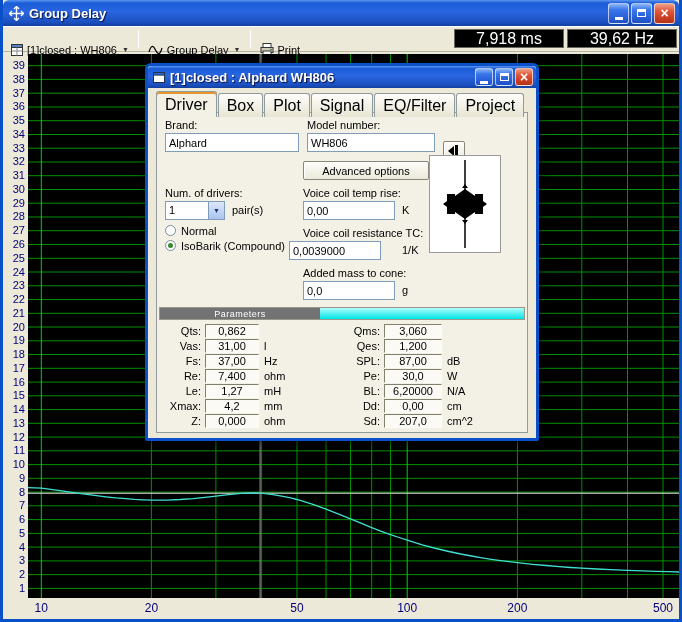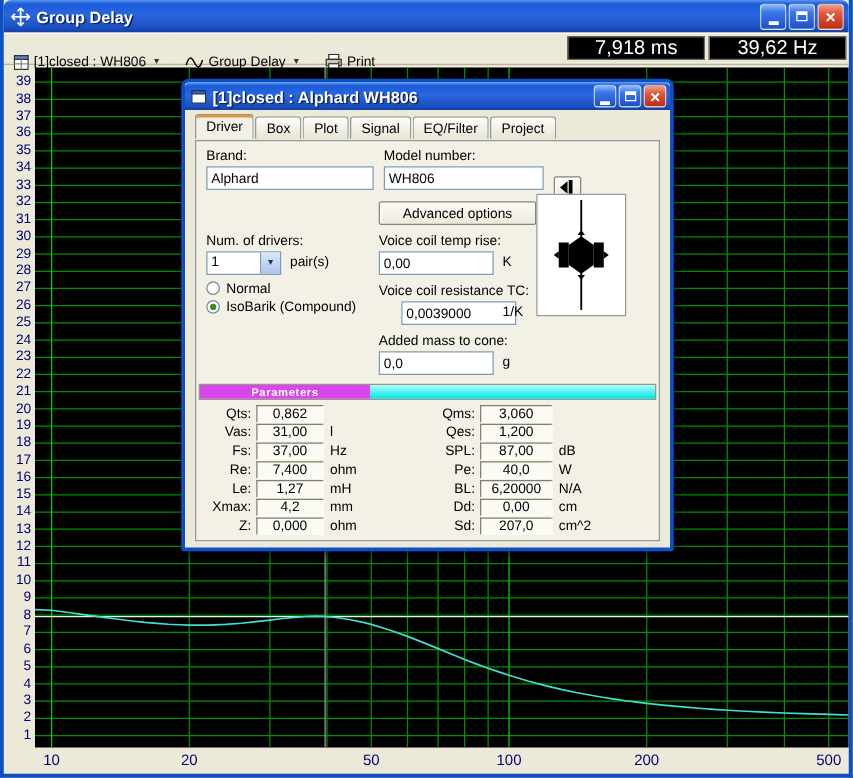--- a/index.html
+++ b/index.html
@@ -56,21 +56,21 @@
   .dlg-titlebar {
     height:22px; display:flex; align-items:center; padding:0 3px 0 5px;
     background:linear-gradient(180deg,#5a96f0 0%,#1b5cd8 12%,#2a66e0 45%,#1b50c0 85%,#1240a0 100%);
     border-radius:4px 4px 0 0;
   }
   .dlg-titlebar .title { color:#fff; font-weight:bold; font-size:13px; margin-left:5px; flex:1; text-shadow:1px 1px 1px rgba(0,0,40,.8); white-space:nowrap; }
   .dlg-titlebar .cap-btn { width:18px; height:18px; }
   .dlg-body { padding:3px 8px 5px; }
   .tabs { height:21px; position:relative; z-index:2; }
   .tab {
-    display:inline-block; padding:3px 8px 2px; font-size:11px; color:#000; cursor:pointer;
+    display:inline-block; padding:3px 8px 2px; font-size:16px; color:#000; cursor:pointer;
     border:1px solid #919b9c; border-bottom:none; border-radius:3px 3px 0 0;
     background:linear-gradient(#fefdf9,#e8e5d4); margin-right:1px; position:relative; top:1px;
   }
   .tab.active { background:#f3f1e5; box-shadow:inset 0 2px 0 #e5972d; top:0; padding-top:4px; padding-bottom:3px; }
   .panel { position:relative; height:321px; background:#f3f1e5; border:1px solid #919b9c; }
   .lbl { position:absolute; font-size:11px; color:#000; white-space:nowrap; }
   .xp-input { position:absolute; height:19px; border:1px solid #7f9db9; background:#fff; font-size:11px; padding:1px 3px; font-family:"Liberation Sans",sans-serif; }
   .push-btn {
     position:absolute; height:19px; font-size:11px; font-family:"Liberation Sans",sans-serif; cursor:pointer;
     background:linear-gradient(#fdfcf8,#eceadb); border:1px solid #888578; border-radius:2px;
@@ -82,21 +82,21 @@
     width:16px; background:linear-gradient(#dce8fb,#aac4f0); border-left:1px solid #7f9db9;
     display:flex; align-items:center; justify-content:center; font-size:7px; color:#1b3a6b; cursor:pointer;
   }
   .radio-group { position:absolute; left:8px; top:110px; }
   .radio-row { display:flex; align-items:center; height:15px; cursor:pointer; }
   .radio { width:11px; height:11px; border-radius:50%; border:1px solid #7b8aa0; background:#fff; margin-right:5px; display:flex; align-items:center; justify-content:center; }
   .radio.checked::after { content:""; width:5px; height:5px; border-radius:50%; background:#39872f; }
   .radio-label { font-size:11px; }
   .speaker-box { position:absolute; left:272px; top:42px; width:72px; height:98px; background:#fff; border:1px solid #999; }
   .params-header { position:absolute; left:2px; right:2px; top:194px; height:13px; display:flex; border:1px solid #9a9786; }
-  .ph-left { width:136px; background:#d946ef; color:#fff; font-size:9px; font-weight:bold; display:flex; align-items:center; justify-content:center; letter-spacing:.5px; }
+  .ph-left { width:160px; background:#737373; color:#fff; font-size:9px; font-weight:normal; display:flex; align-items:center; justify-content:center; letter-spacing:.5px; }
   .ph-right { flex:1; background:linear-gradient(180deg,#aefcfc,#00e4e4); }
   .params { position:absolute; left:2px; right:2px; top:210px; display:flex; }
   .pcol { width:50%; }
   .param-row { display:flex; align-items:center; height:15px; }
   .plabel { width:42px; text-align:right; font-size:11px; margin-right:4px; }
   .pcol.right .plabel { width:38px; }
   .pbox { width:54px; height:14px; background:#fbfaf4; border:1px solid; border-color:#828069 #fdfdf8 #fdfdf8 #828069; font-size:11px; text-align:center; line-height:13px; }
   .pcol.right .pbox { width:58px; }
   .punit { font-size:11px; margin-left:5px; }
   svg .ic { stroke:#000; fill:none; stroke-width:1.2; }
@@ -324,21 +324,21 @@
               <span class="radio checked"></span>
               <span class="radio-label">IsoBarik (Compound)</span>
             </label>
           </div>
 
         <span class="lbl" style="left:146px;top:74px">Voice coil temp rise:</span>
         <input class="xp-input" style="left: 146px; top: 88px; width: 92px;" value="0,00">
         <span class="lbl" style="left:245px;top:91px">K</span>
 
         <span class="lbl" style="left:146px;top:114px">Voice coil resistance TC:</span>
-        <input class="xp-input" style="left: 164px; top: 128px; width: 92px;" value="0,0039000">
+        <input class="xp-input" style="left: 132px; top: 128px; width: 92px;" value="0,0039000">
         <span class="lbl" style="left:245px;top:131px">1/K</span>
 
         <span class="lbl" style="left:146px;top:154px">Added mass to cone:</span>
         <input class="xp-input" style="left: 146px; top: 168px; width: 92px;" value="0,0">
         <span class="lbl" style="left:245px;top:171px">g</span>
 
         <div class="speaker-box">
           <svg width="70" height="96" viewBox="0 0 70 96">
             <line x1="35" y1="4" x2="35" y2="92" stroke="#000" stroke-width="1.5"></line>
             <rect x="17" y="38" width="8" height="20" fill="#000"></rect>
@@ -417,21 +417,21 @@
               </div>
 
               <div class="param-row">
                 <span class="plabel">SPL:</span>
                 <span class="pbox">87,00</span>
                 <span class="punit">dB</span>
               </div>
 
               <div class="param-row">
                 <span class="plabel">Pe:</span>
-                <span class="pbox">40,0</span>
+                <span class="pbox">30,0</span>
                 <span class="punit">W</span>
               </div>
 
               <div class="param-row">
                 <span class="plabel">BL:</span>
                 <span class="pbox">6,20000</span>
                 <span class="punit">N/A</span>
               </div>
 
               <div class="param-row">

